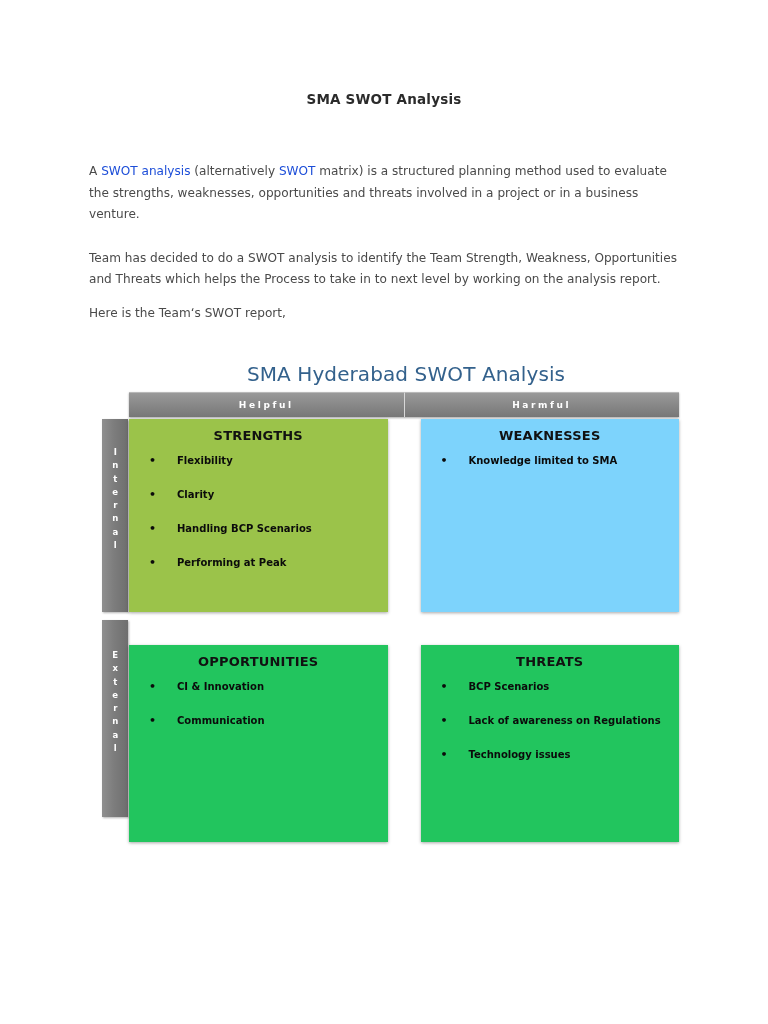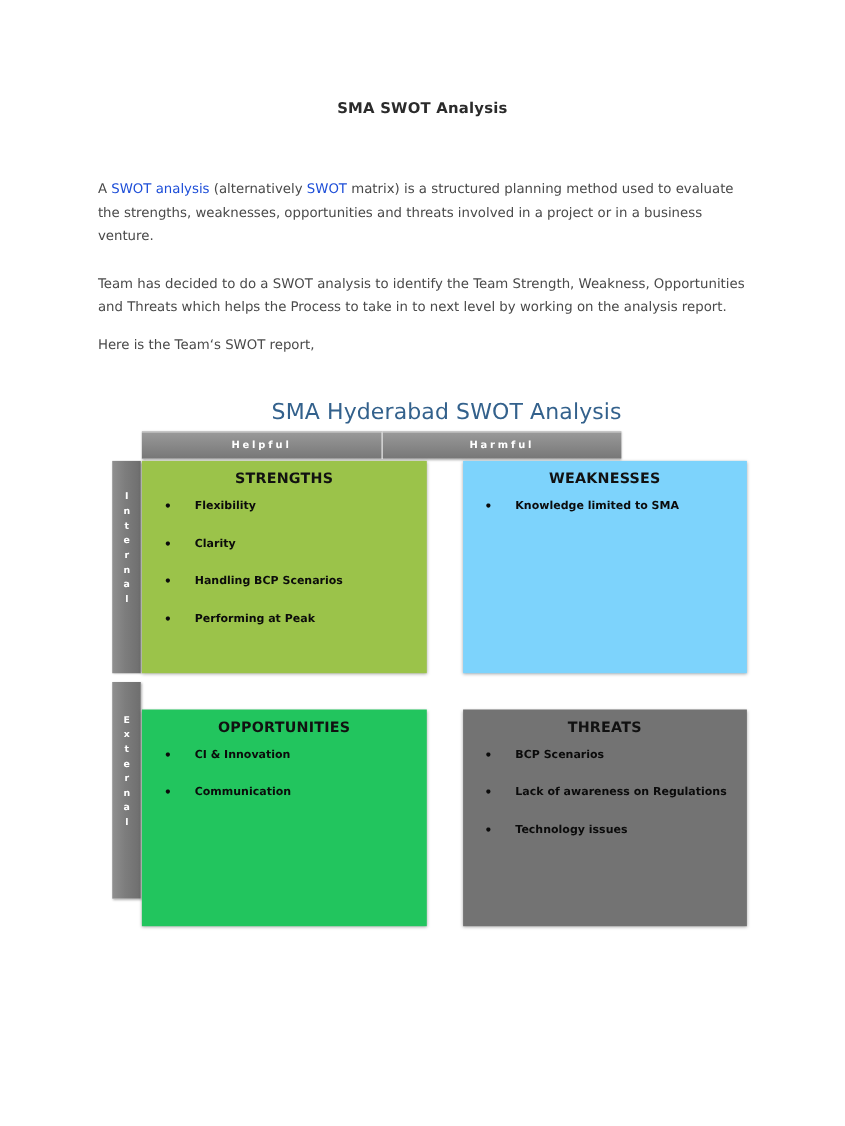--- a/index.html
+++ b/index.html
@@ -69,21 +69,21 @@
     position: relative;
     width: 578px;
     height: 425px;
   }
 
   
   .swot-header {
     position: absolute;
     left: 27px;
     top: 0px;
-    width: 436px;
+    width: 550px;
     height: 25px;
     display: flex;
     box-shadow: 0 1px 2px rgba(0,0,0,0.35);
     text-align: right;
   }
   .hdr-cell {
     flex: 1 1 0;
     background: linear-gradient(to bottom, #9a9a9a 0%, #8d8d8d 35%, #777777 100%);
     color: #ffffff;
     font-size: 9px;
@@ -146,21 +146,21 @@
   .quad {
     position: relative;
     padding: 9px 10px 0 10px;
     box-sizing: border-box;
     box-shadow: 0 1px 3px rgba(0,0,0,0.35);
     overflow: hidden;
   }
   .quad.strengths     { background:#9bc34a; }
   .quad.weaknesses    { background:#7dd3fc; }
   .quad.opportunities { background:#22c55e; }
-  .quad.threats       { background:#737373; }
+  .quad.threats       { background:#22c55e; }
 
   .quad-title {
     text-align: center;
     font-family: "DejaVu Sans", sans-serif;
     font-weight: bold;
     font-size: 13px;
     color: #111111;
     letter-spacing: 0.2px;
     margin-bottom: 12px;
   }

